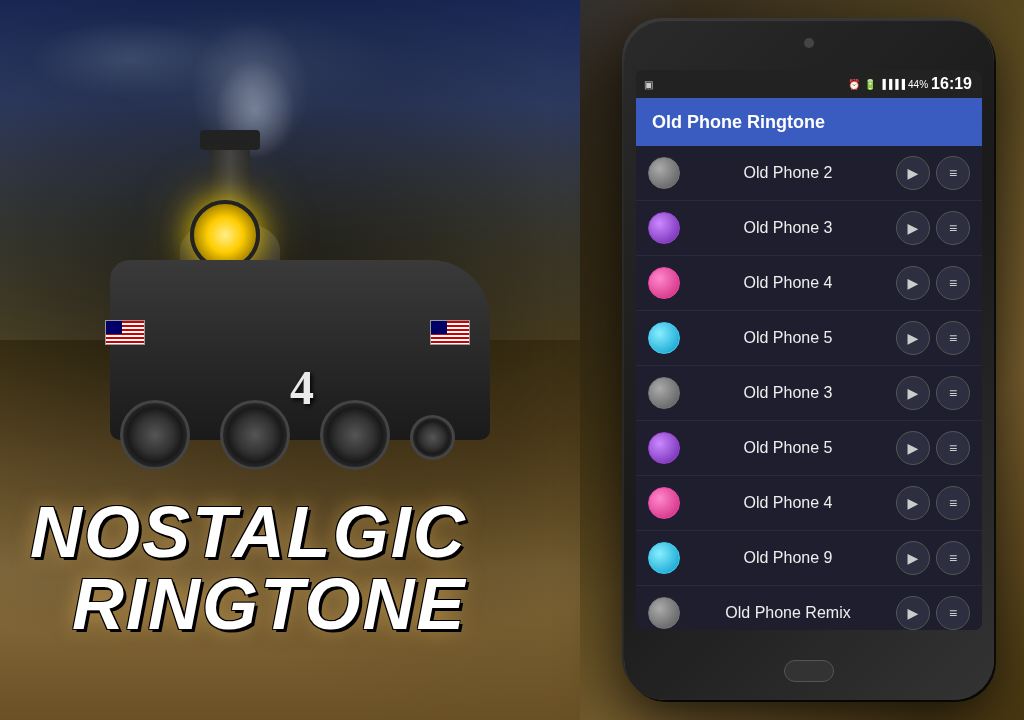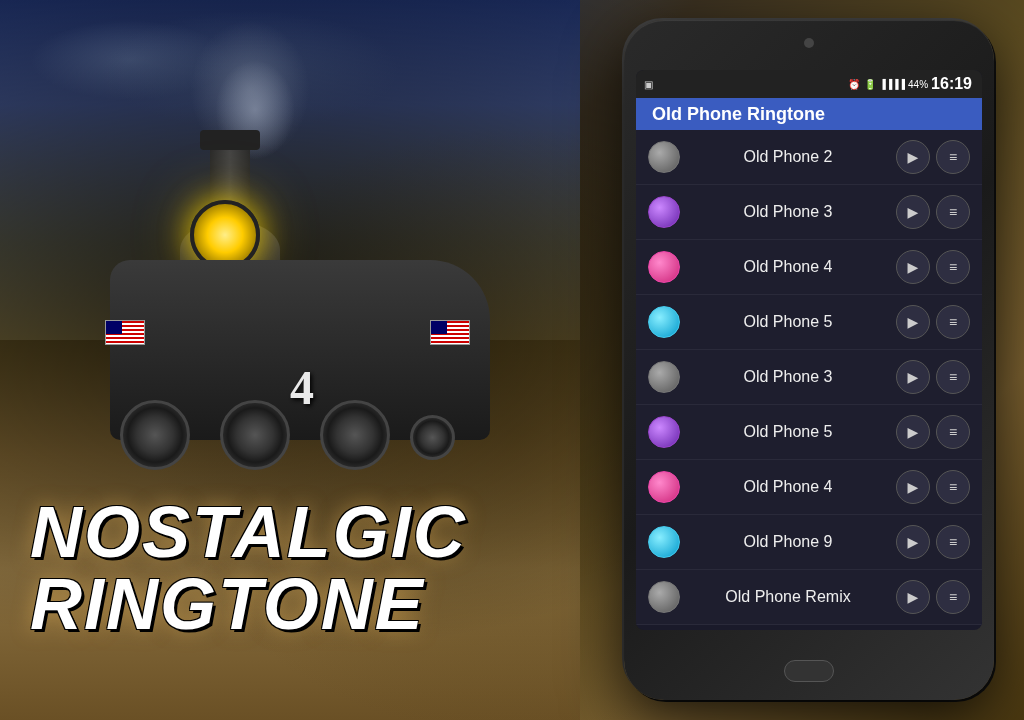--- a/index.html
+++ b/index.html
@@ -209,20 +209,21 @@
       height: 13px;
       background: #000066;
     }
 
     
     .big-text {
       position: absolute;
       bottom: 80px;
       left: 30px;
       z-index: 10;
+      text-align: right;
     }
 
     .big-text-line1 {
       font-size: 72px;
       font-weight: 900;
       color: #fff;
       font-family: 'Arial Black', sans-serif;
       letter-spacing: 2px;
       text-shadow:
         3px 3px 0px #000,
@@ -316,21 +317,21 @@
     }
 
     .status-bar-icons {
       display: flex;
       align-items: center;
       gap: 3px;
     }
 
     
     .app-header {
-      height: 32px;
+      height: 48px;
       background: #3a5cc0;
       display: flex;
       align-items: center;
       padding: 0 16px;
     }
 
     .app-title {
       color: #fff;
       font-size: 18px;
       font-weight: bold;

